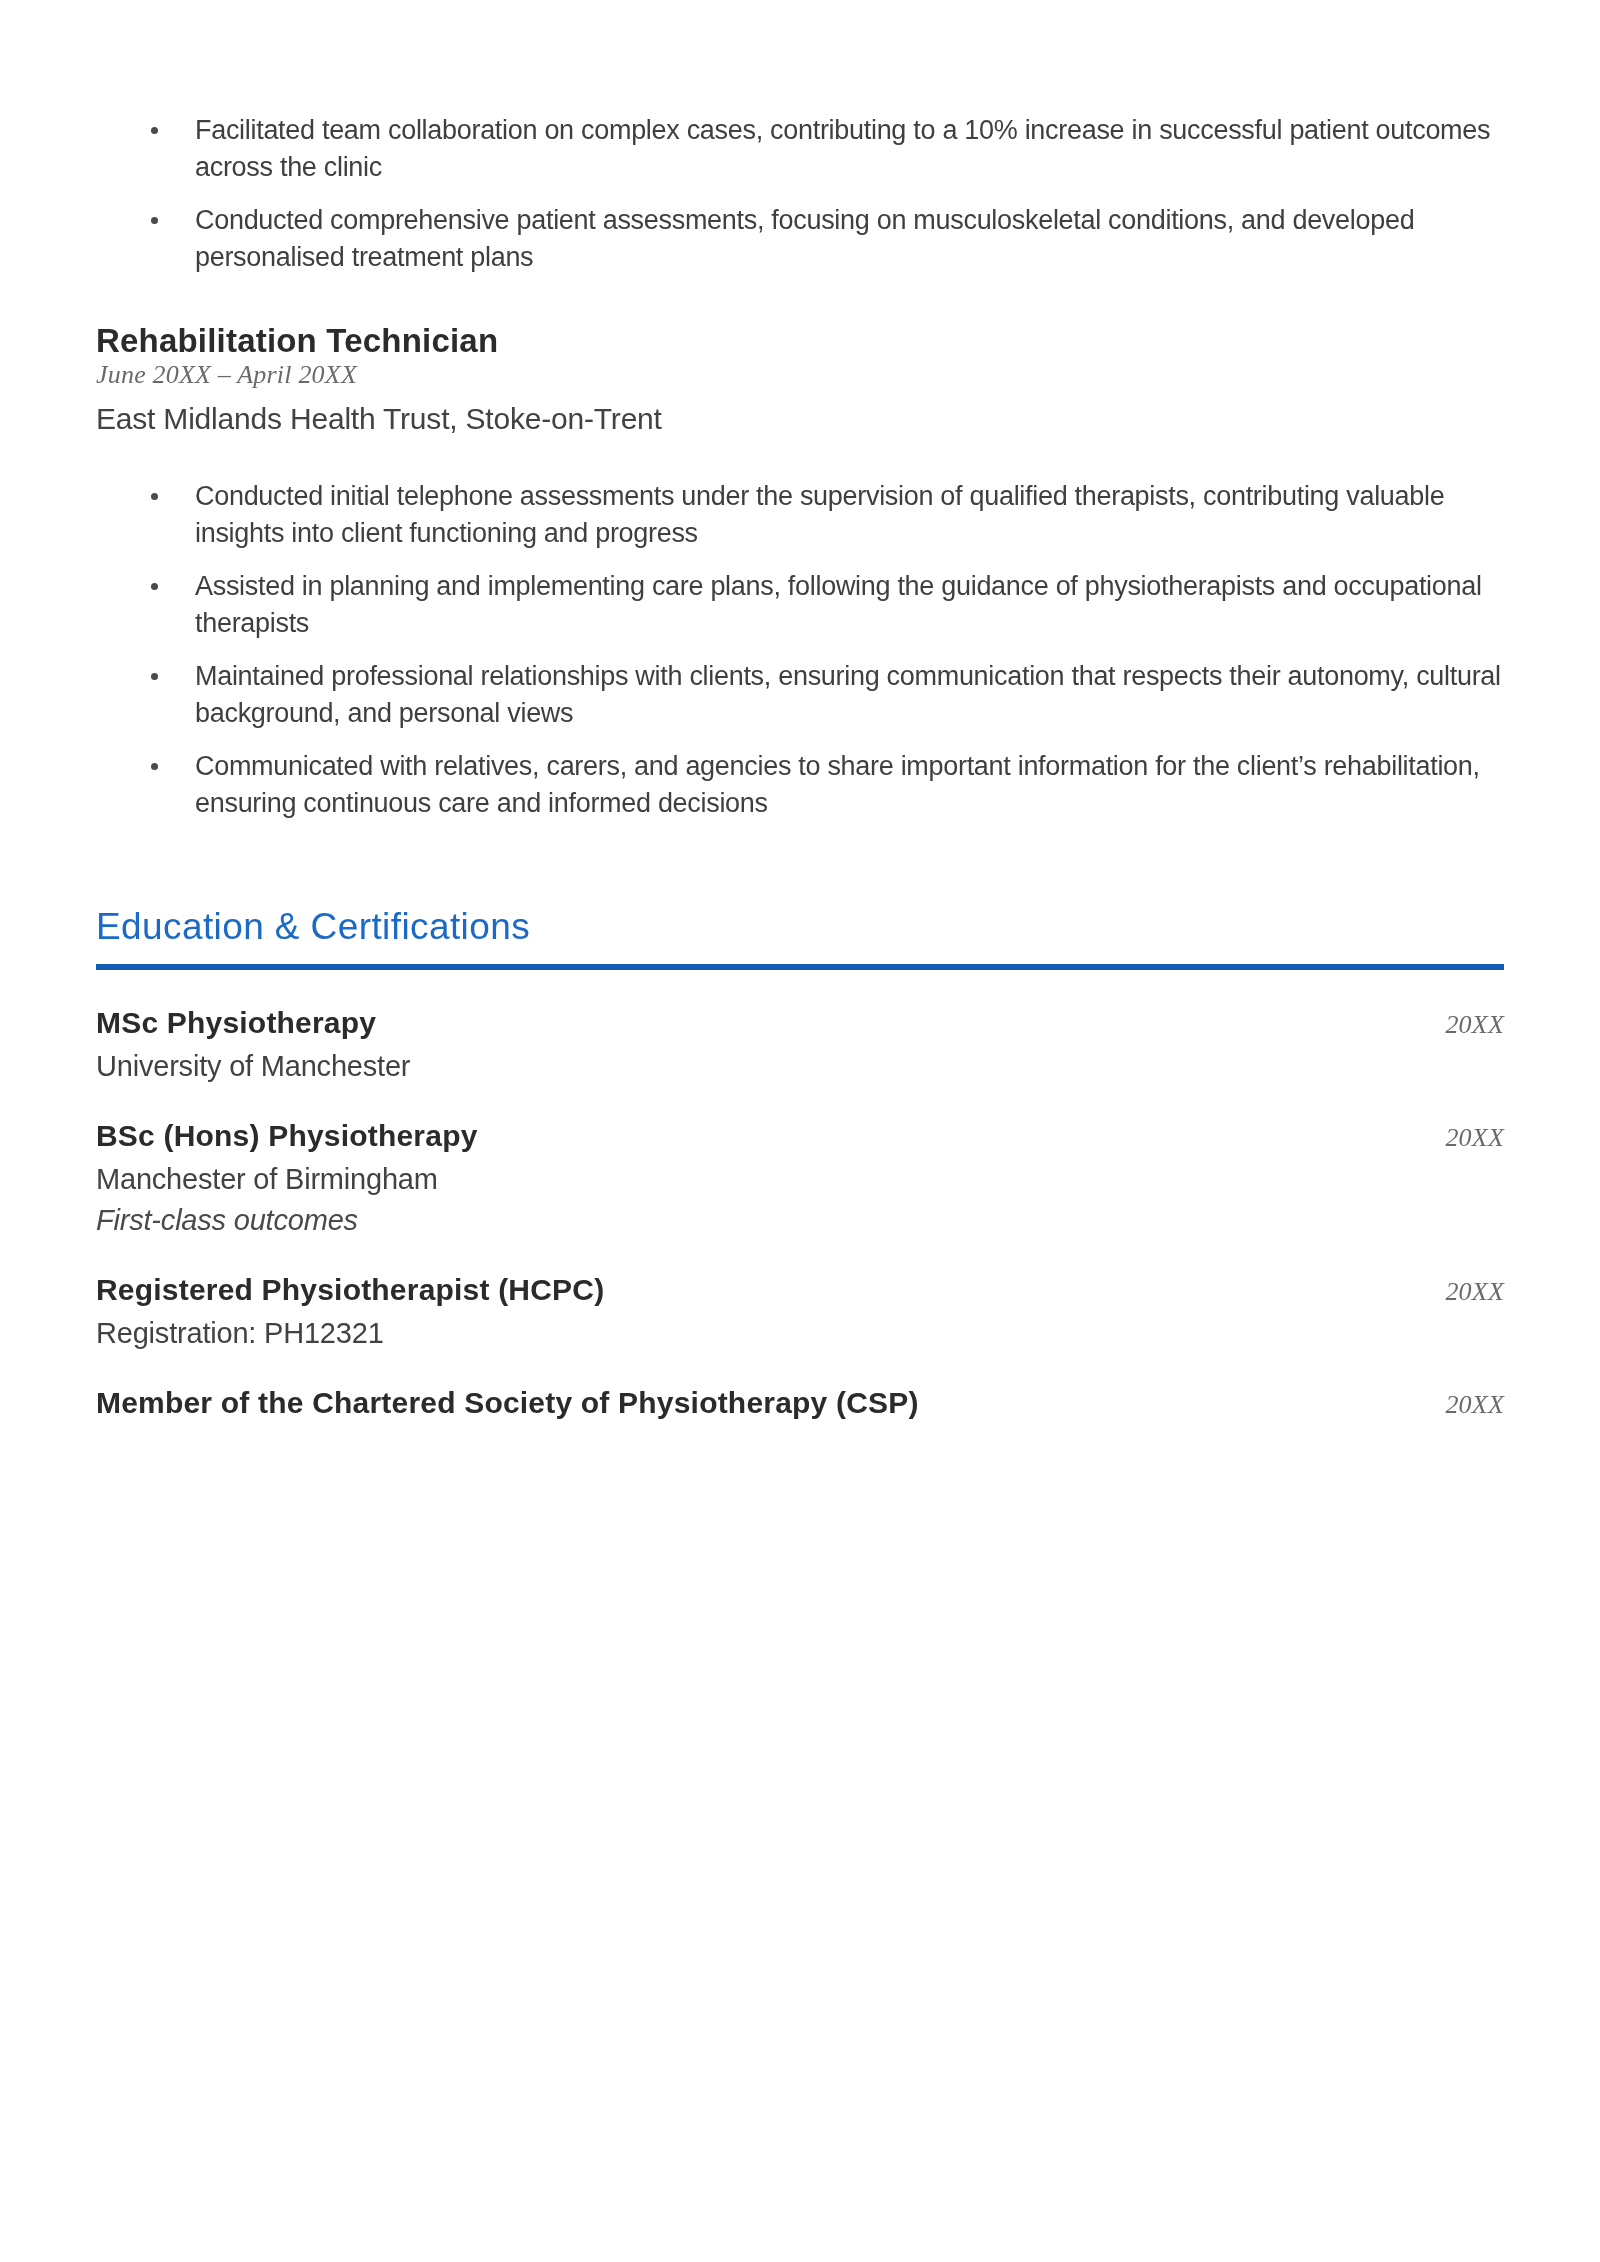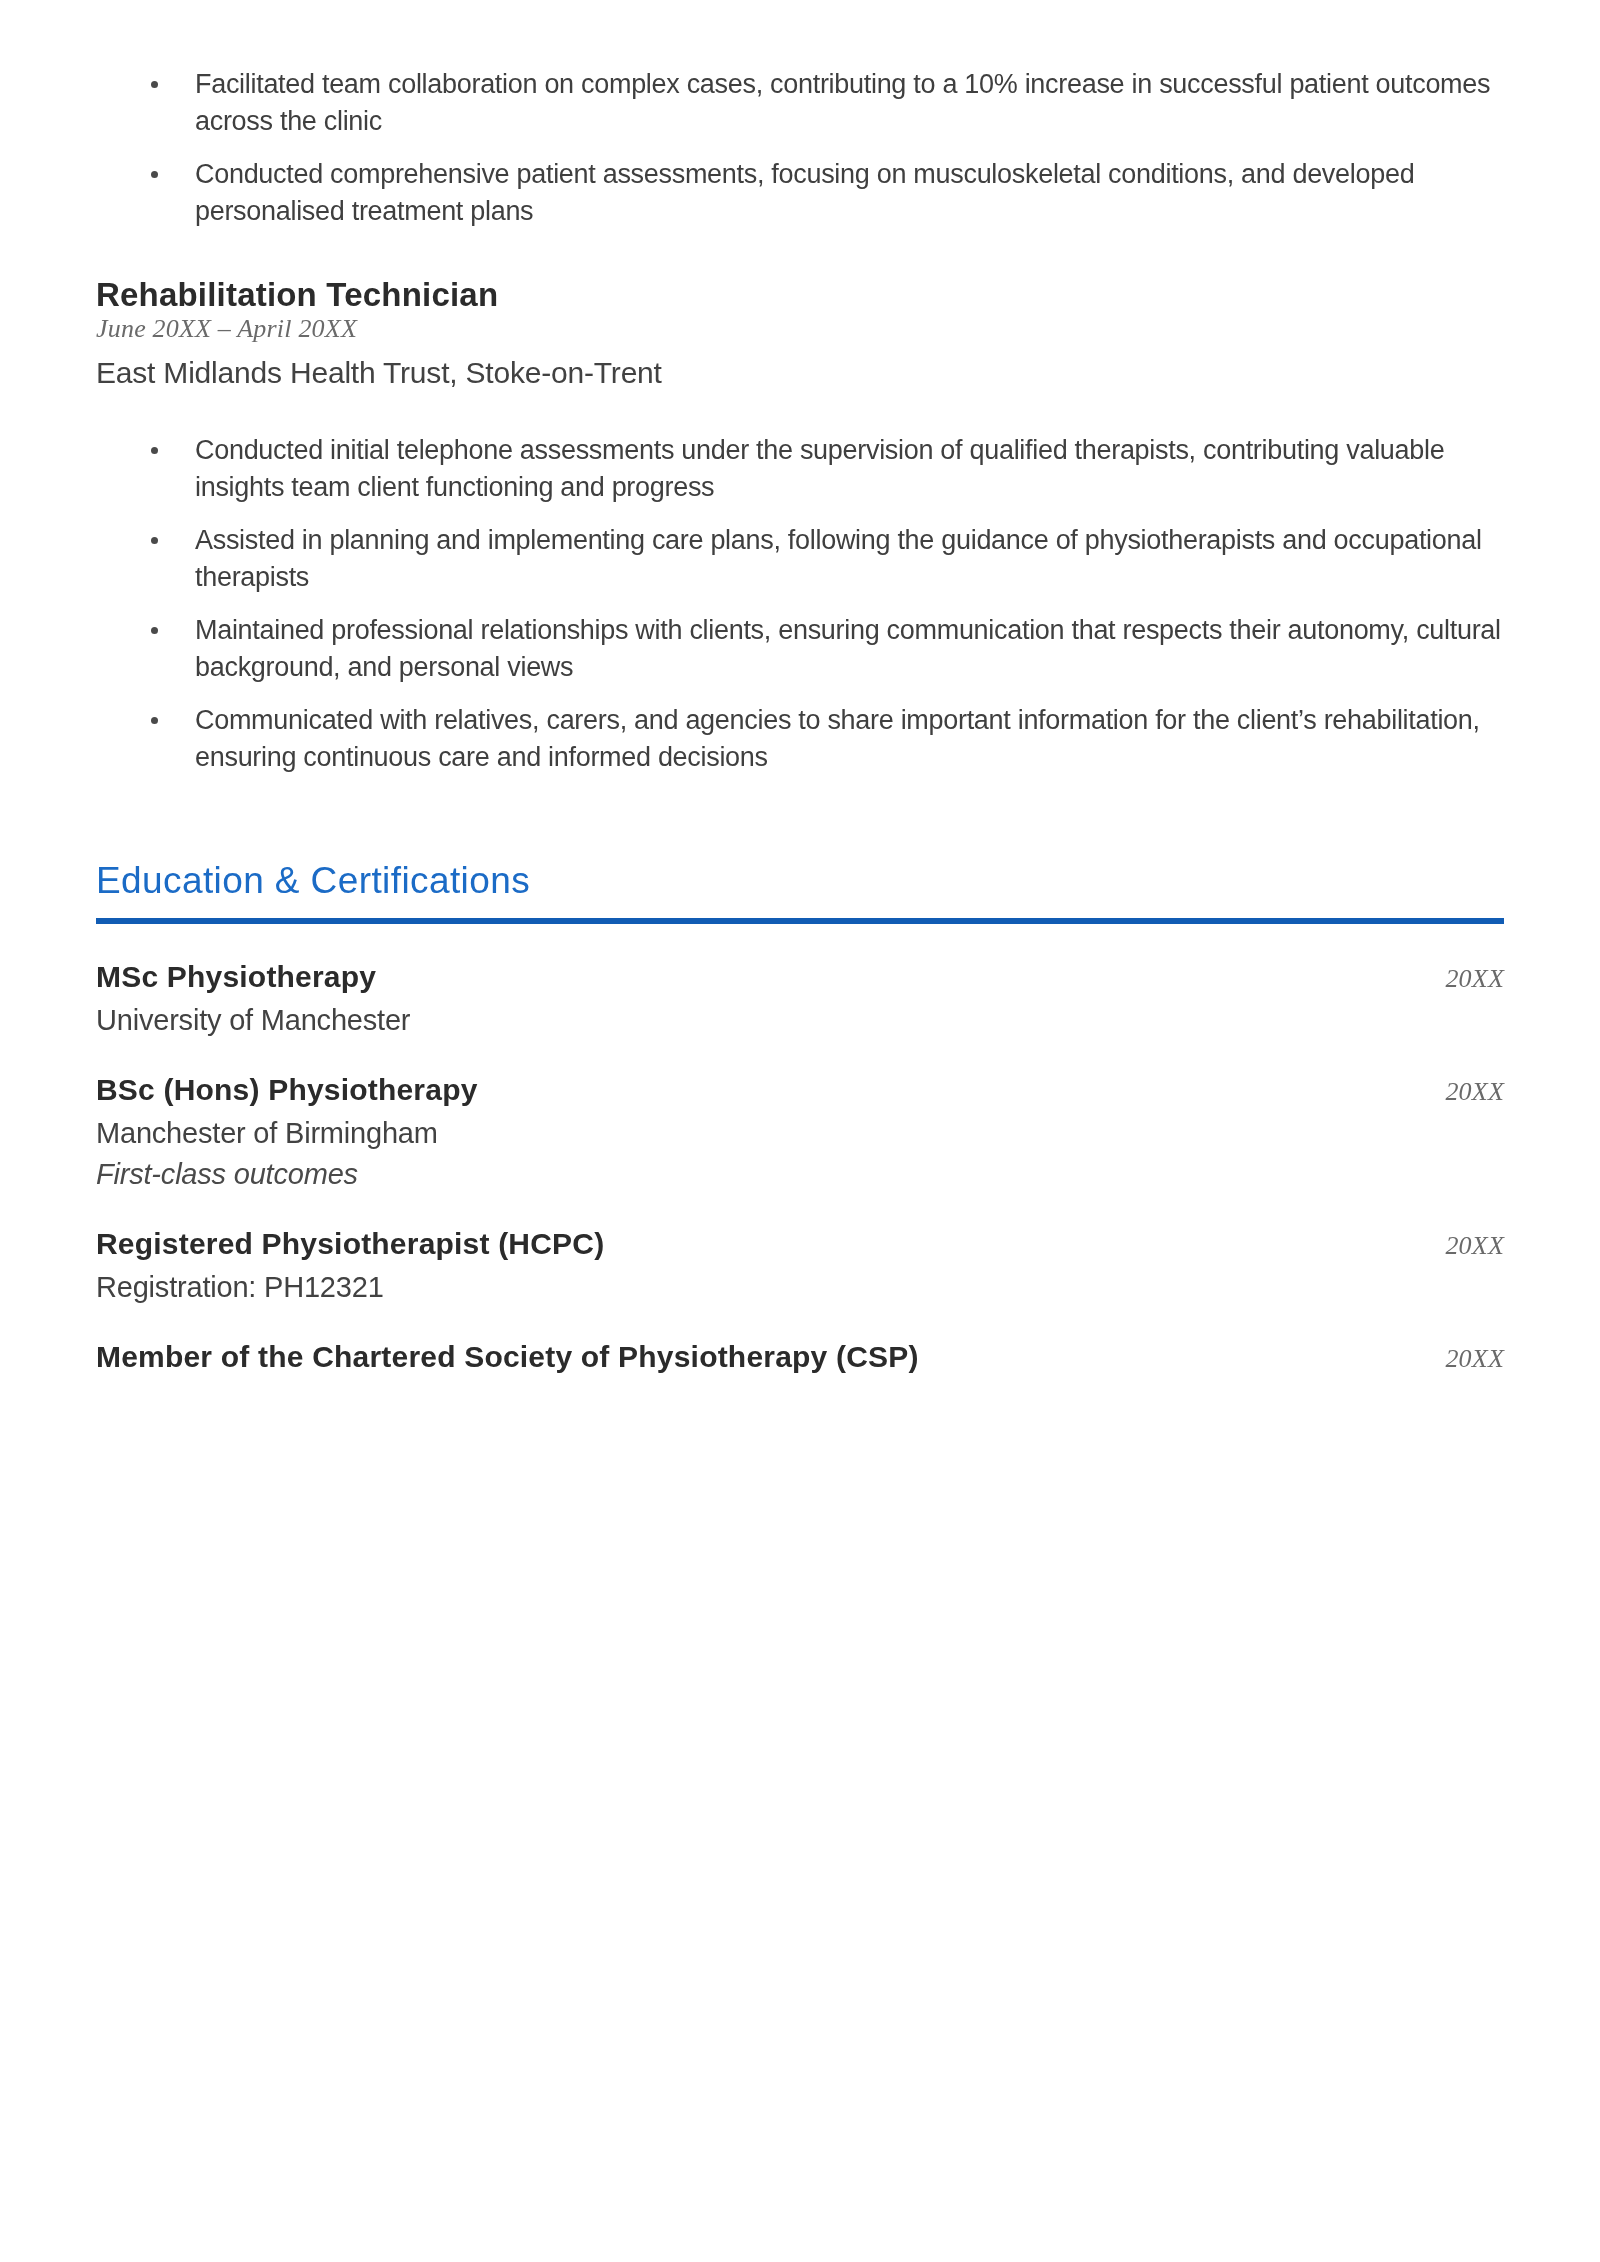--- a/index.html
+++ b/index.html
@@ -6,21 +6,21 @@
   html, body { width: 1600px; background: #ffffff; }
   body {
     height: 2262px;
     font-family: "Liberation Sans", "DejaVu Sans", sans-serif;
     color: var(--text, #3f3f3f);
     overflow: hidden;
   }
   .page {
     width: 1600px;
     height: 2020px;
-    padding: 66px 96px 0 96px;
+    padding: 112px 96px 0 96px;
     background: #ffffff;
   }
   
   .bullets { list-style: none; }
   .bullets li {
     position: relative;
     padding-left: 99px;
     font-size: 27px;
     line-height: 37px;
     letter-spacing: -0.3px;
@@ -124,21 +124,21 @@
 
   <div class="job-header">
     <h3 class="job-title">Rehabilitation Technician</h3>
     <span class="dates">June 20XX – April 20XX</span>
   </div>
   <div class="company">East Midlands Health Trust, Stoke-on-Trent</div>
 
   <ul class="bullets job-bullets">
     <li>
       <span class="dot"></span>
-      <span>Conducted initial telephone assessments under the supervision of qualified therapists, contributing valuable insights team client functioning and progress</span>
+      <span>Conducted initial telephone assessments under the supervision of qualified therapists, contributing valuable insights into client functioning and progress</span>
     </li>
     <li>
       <span class="dot"></span>
       <span>Assisted in planning and implementing care plans, following the guidance of physiotherapists and occupational therapists</span>
     </li>
     <li>
       <span class="dot"></span>
       <span>Maintained professional relationships with clients, ensuring communication that respects their autonomy, cultural background, and personal views</span>
     </li>
     <li>

